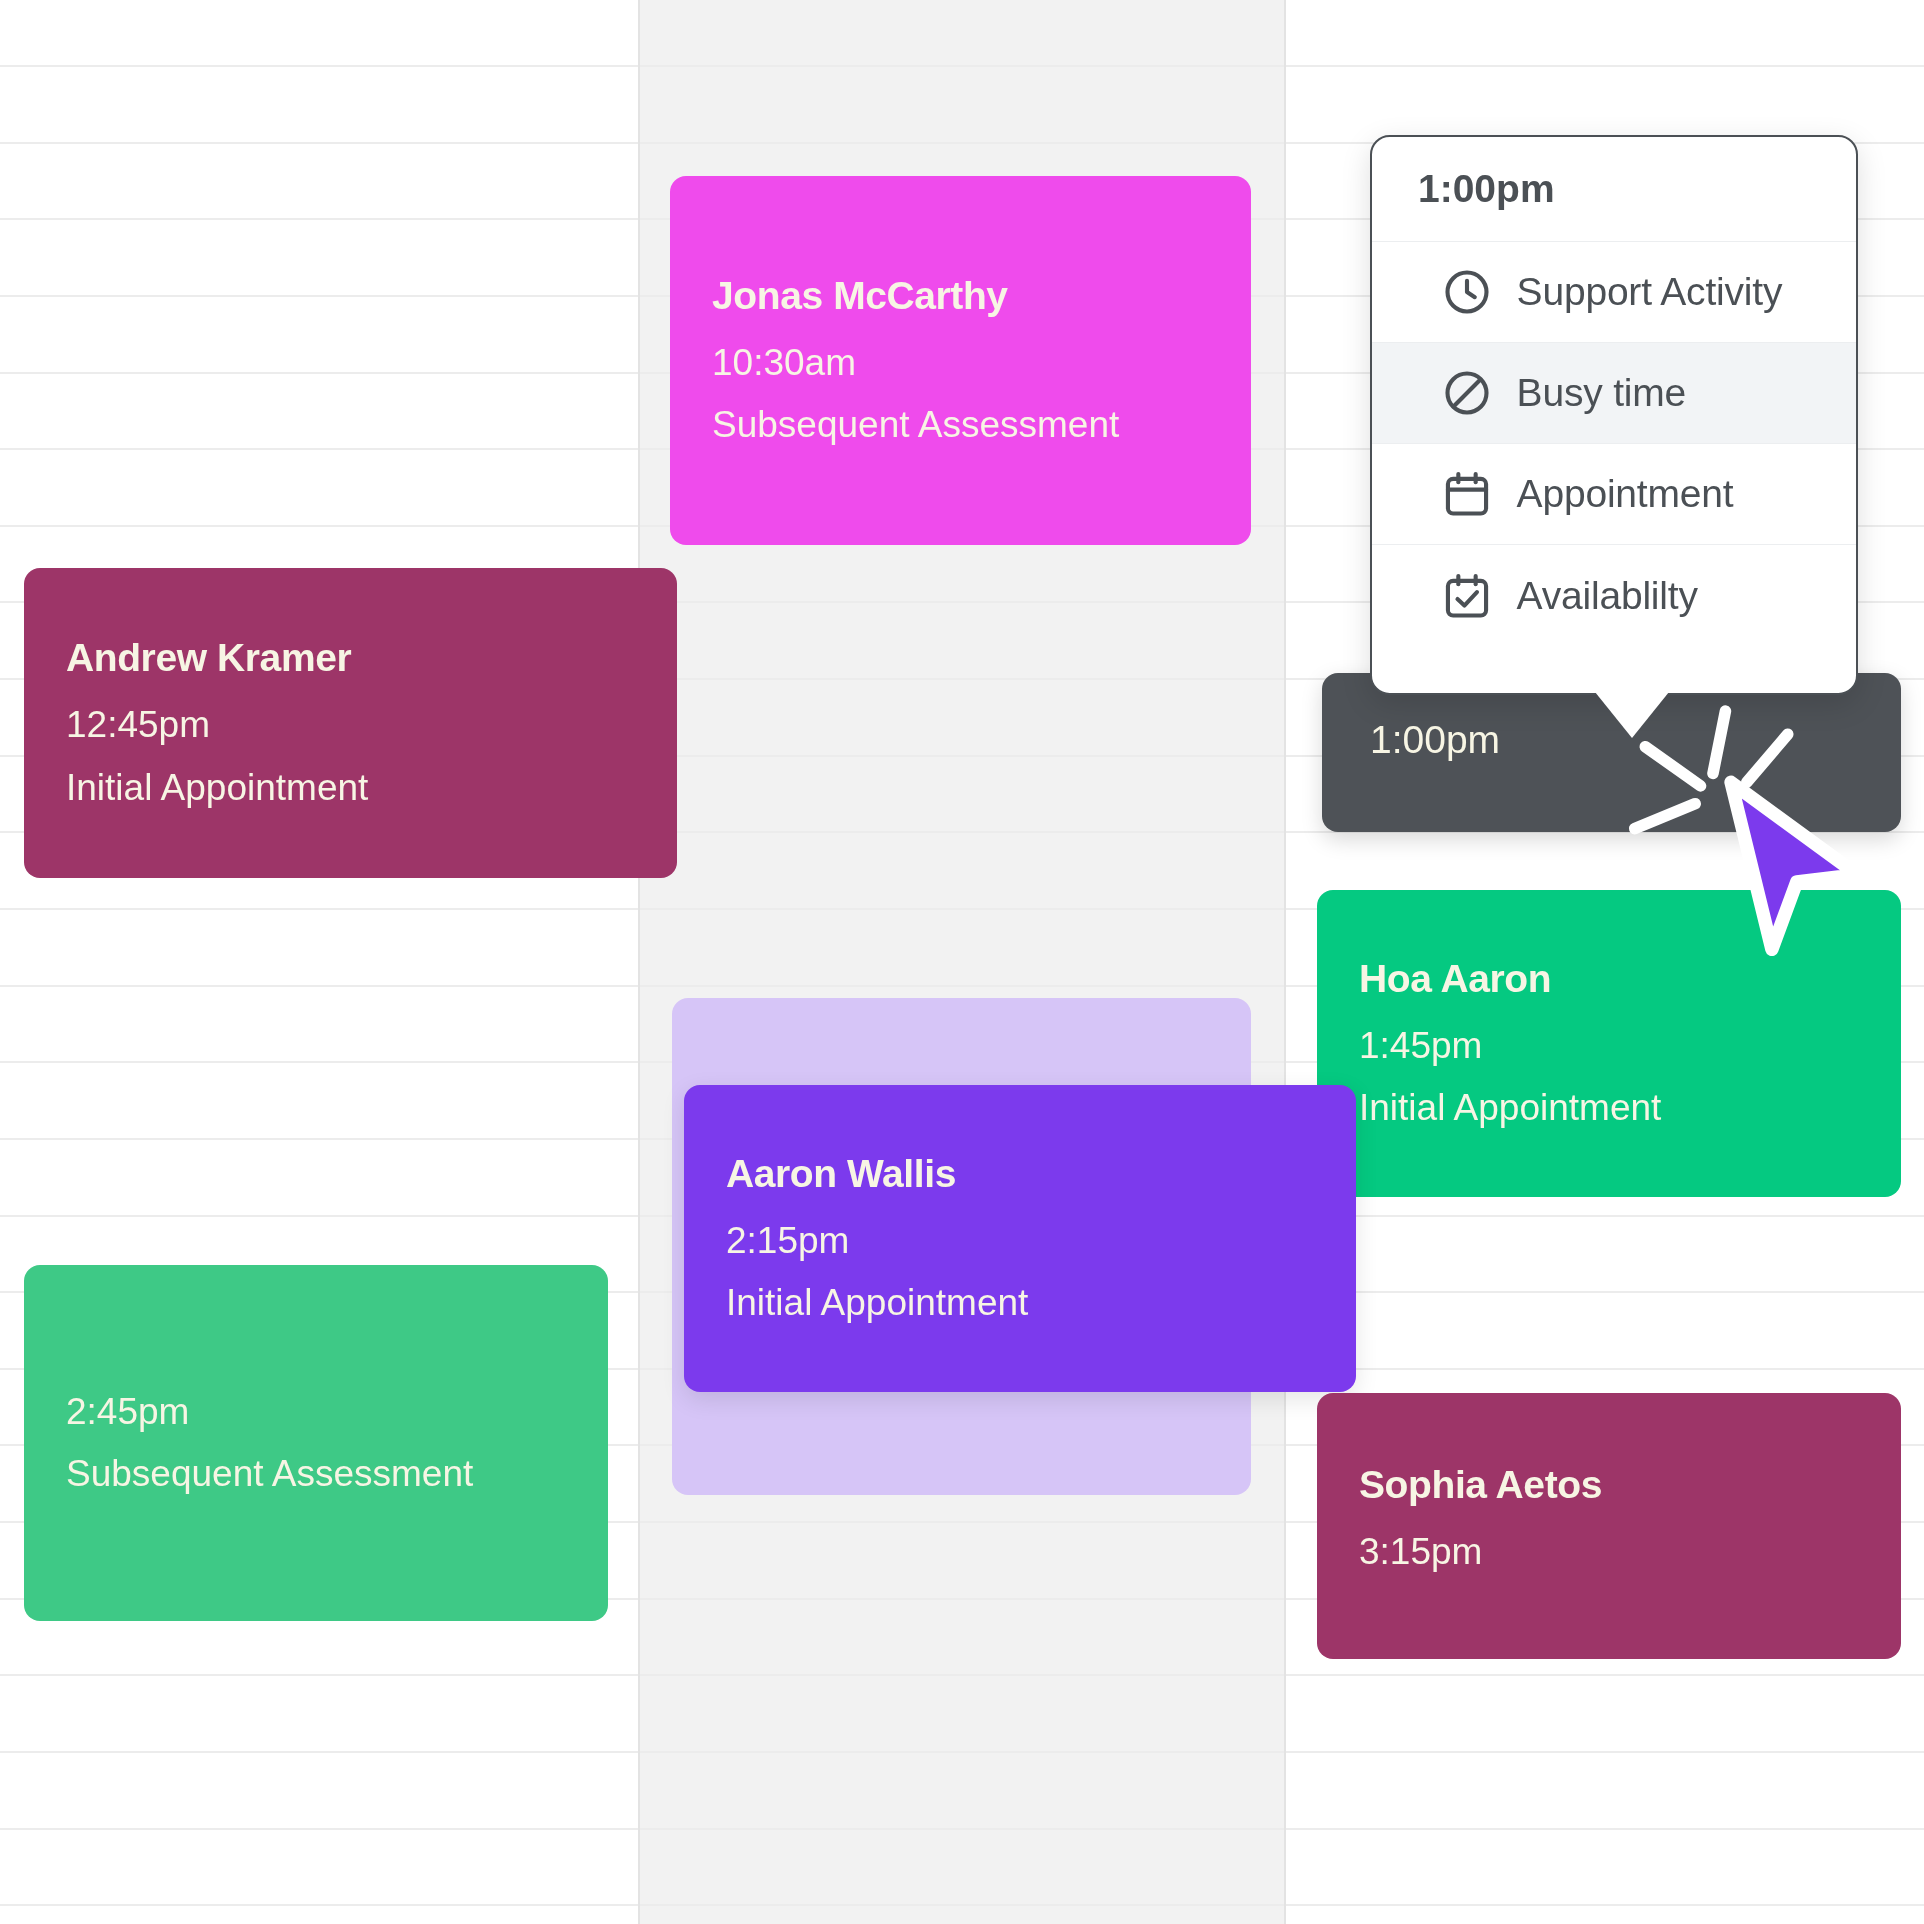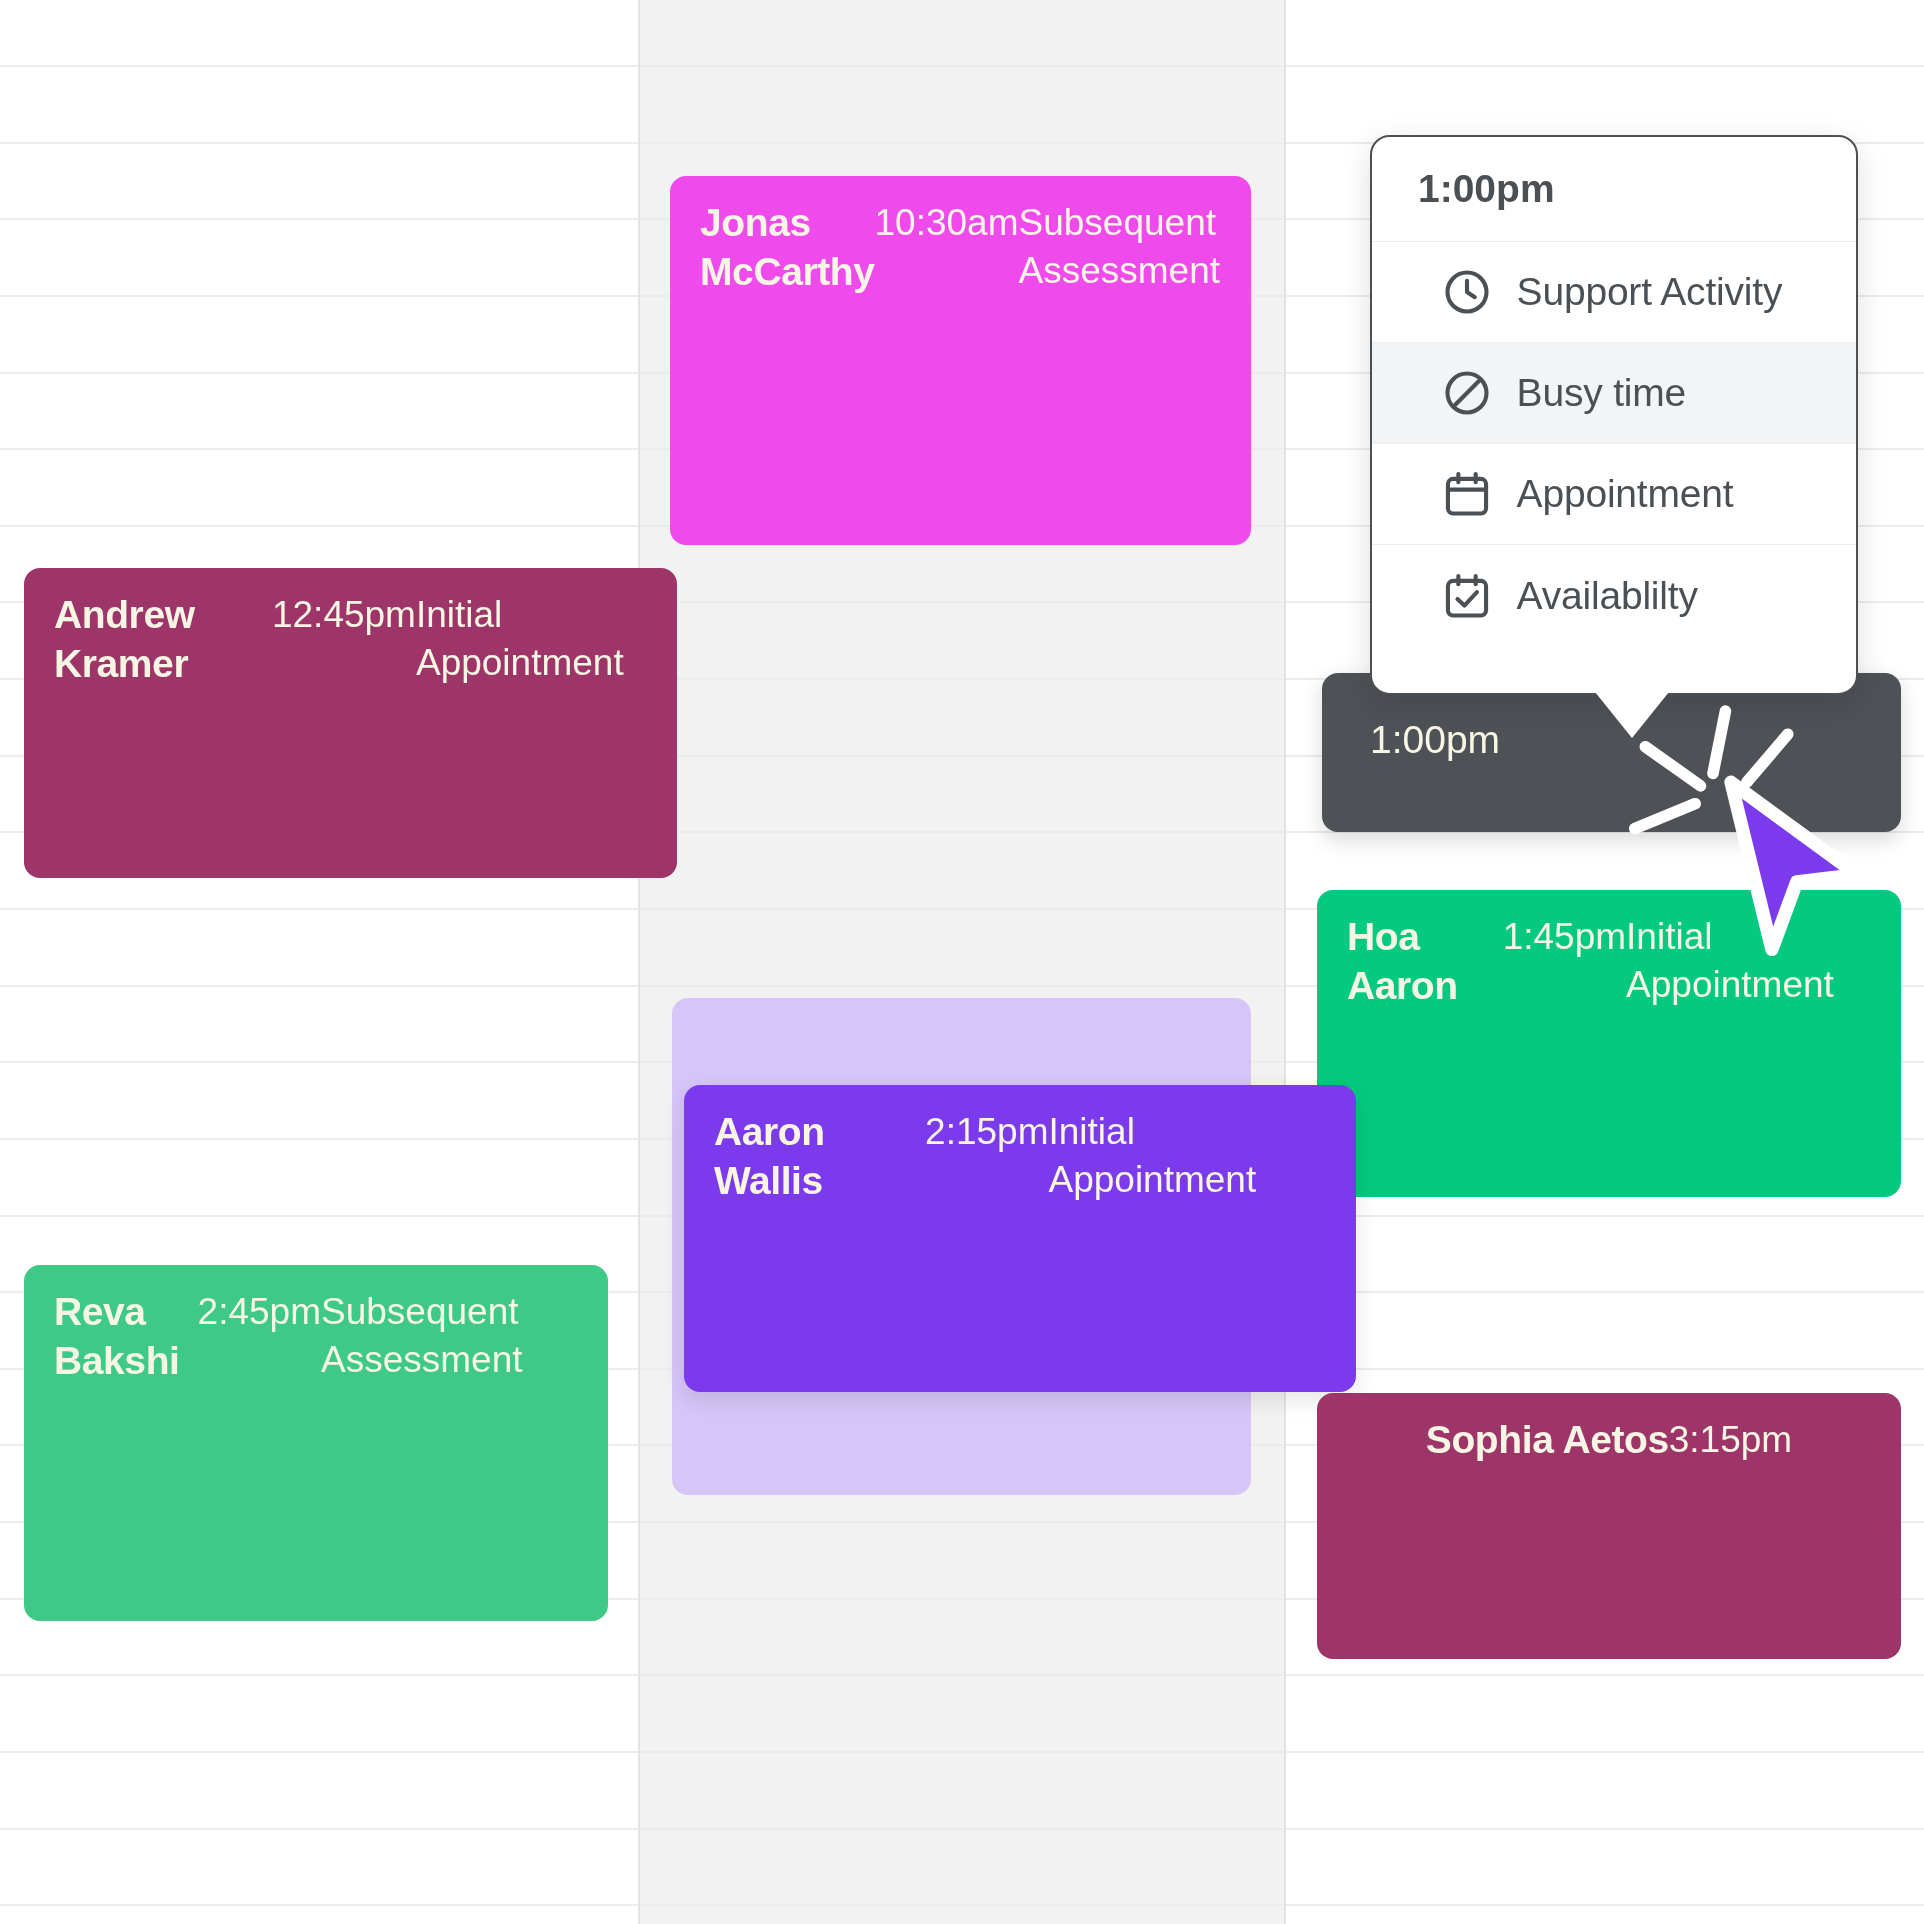--- a/index.html
+++ b/index.html
@@ -25,24 +25,24 @@
   }
   .hline {
     position: absolute; left: 0; width: 1925px; height: 1.8px;
     background: #ececec;
   }
 
   
   .event {
     position: absolute;
     border-radius: 16px;
-    padding: 23px 30px;
+    padding: 23px 42px;
     color: #f7f5e4;
     display: flex;
-    flex-direction: row;
+    flex-direction: column;
     justify-content: center;
     overflow: hidden;
   }
   .event .name {
     font-size: 39px; font-weight: bold; line-height: 1.25;
     letter-spacing: -0.4px;
     margin-bottom: 18px;
   }
   .event .time {
     font-size: 37px; font-weight: 400; line-height: 1.3;
@@ -188,21 +188,20 @@
     <div class="kind">Initial Appointment</div>
   </div>
 
   <div class="event" style="left:684px; top:1085px; width:672px; height:307px; background:#7c3aed; box-shadow:0 7.1px 23px rgba(0,0,0,0.10);">
     <div class="name">Aaron Wallis</div>
     <div class="time">2:15pm</div>
     <div class="kind">Initial Appointment</div>
   </div>
 
   <div class="event" style="left:24px; top:1265px; width:584px; height:356px; background:#3ec986;">
-    <div class="name">Reva Bakshi</div>
     <div class="time">2:45pm</div>
     <div class="kind">Subsequent Assessment</div>
   </div>
 
   <div class="event" style="left:1317px; top:1393px; width:584px; height:266px; background:#9d3568;">
     <div class="name">Sophia Aetos</div>
     <div class="time">3:15pm</div>
   </div>
 
   <div class="dark-tip">

